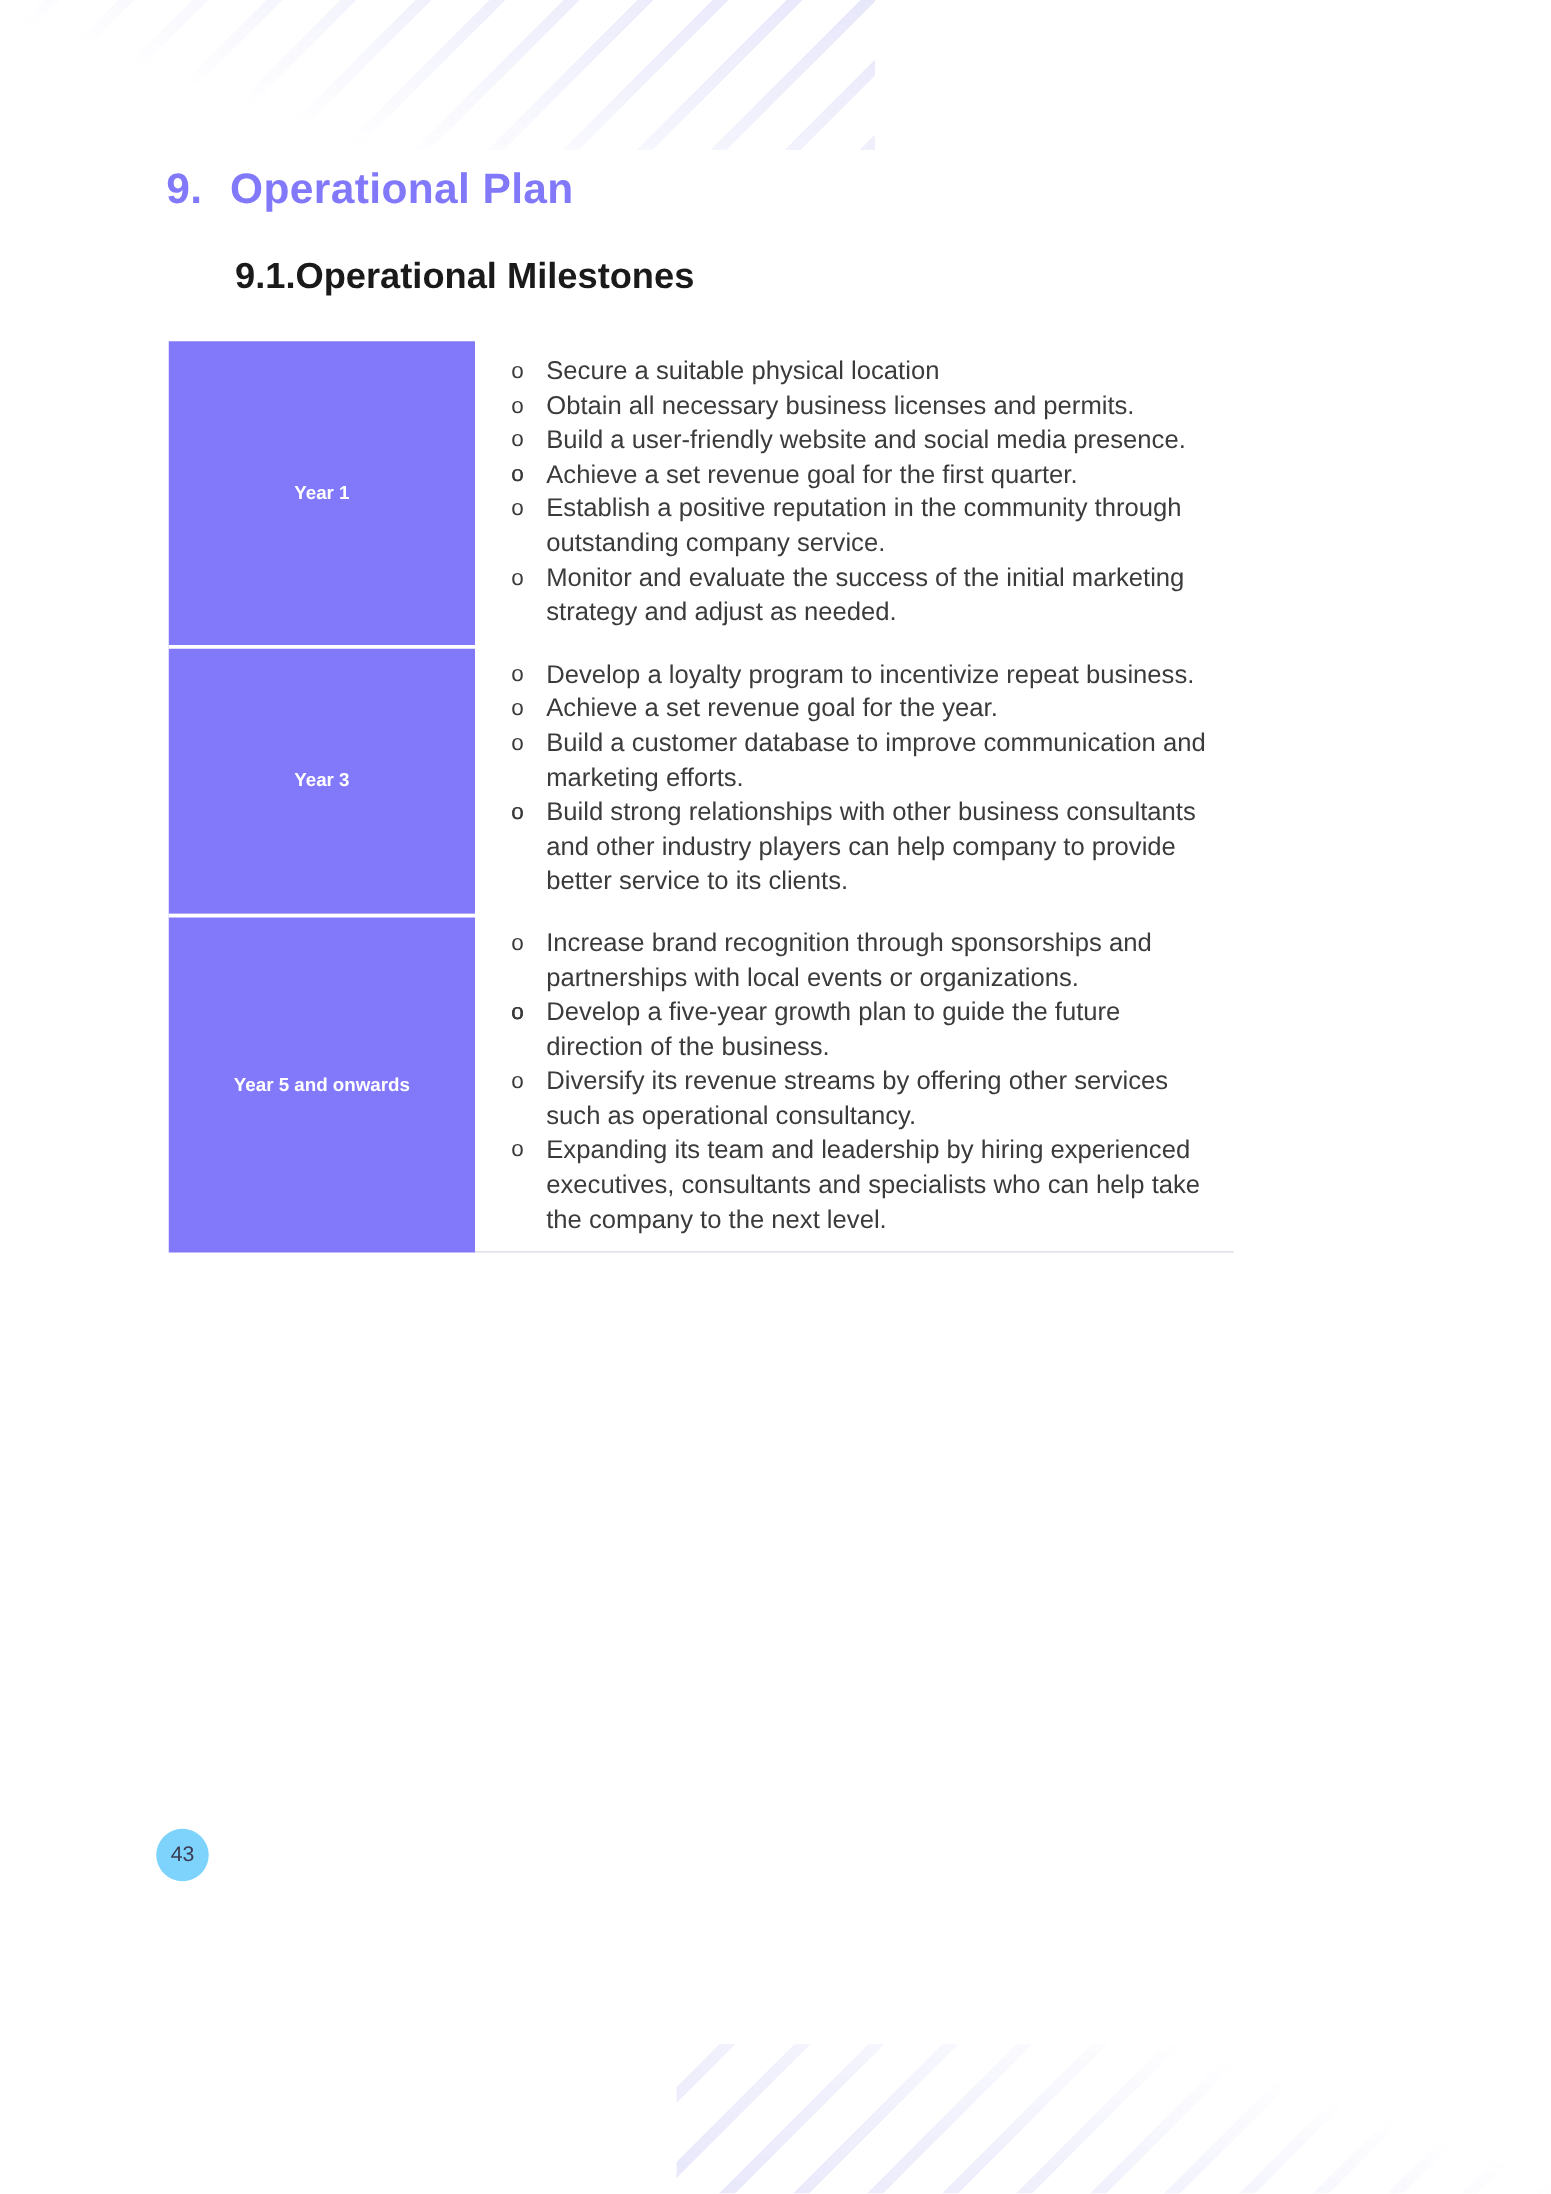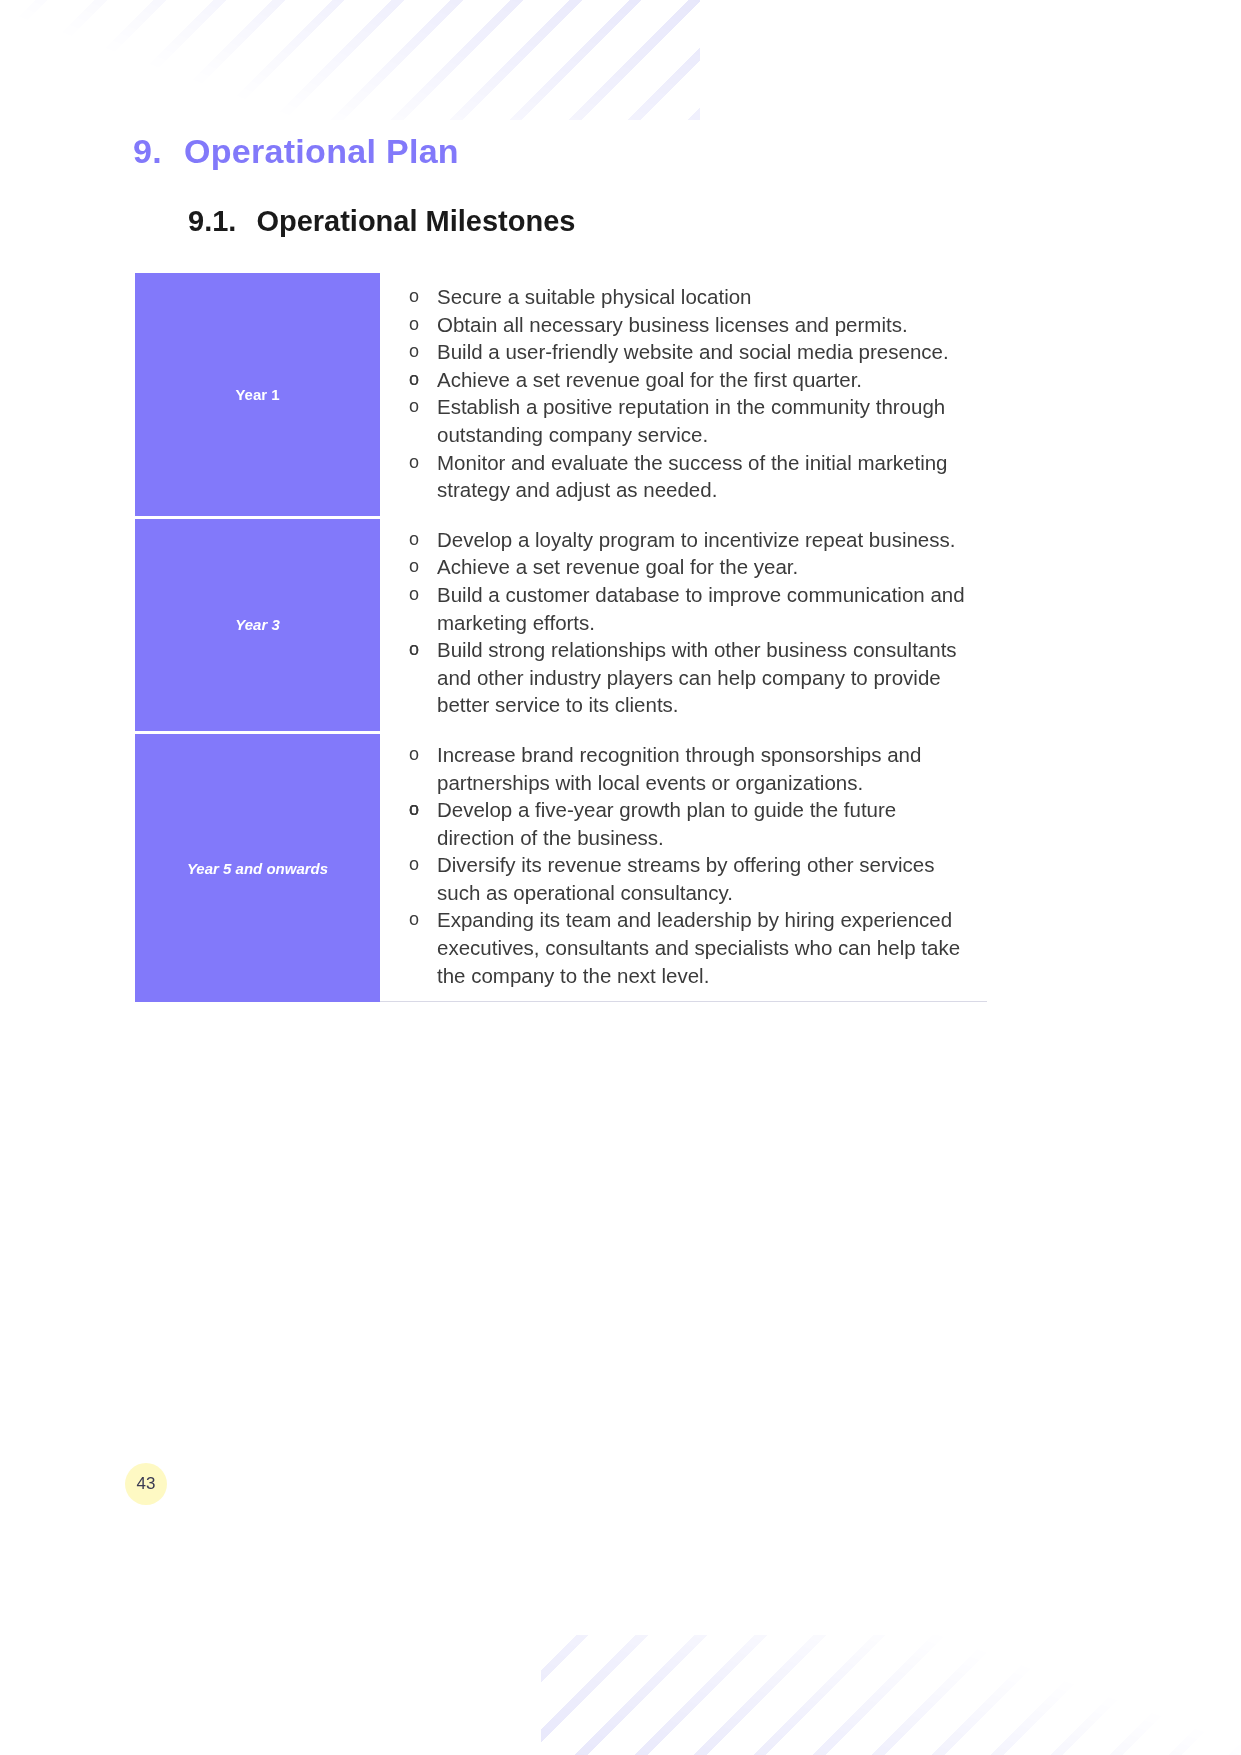--- a/index.html
+++ b/index.html
@@ -73,21 +73,20 @@
     left: 188px;
     top: 205px;
     color: #1a1a1a;
     font-size: 29px;
     font-weight: bold;
     white-space: nowrap;
     display: flex;
     align-items: baseline;
   }
   .section-num {
-    margin-right: 20px;
   }
 
   
   .table {
     position: absolute;
     left: 135px;
     top: 273px;
     width: 852px;
     border-collapse: separate;
     border-spacing: 0;
@@ -105,21 +104,20 @@
     font-weight: bold;
     display: flex;
     align-items: center;
     justify-content: center;
     text-align: center;
     box-sizing: border-box;
     padding: 6px 8px;
   }
   .row + .row .year-cell {
     border-top: 3px solid #ffffff;
-    font-style: italic;
   }
   .items-cell {
     flex: 1 1 auto;
     padding: 10px 0 12px 0;
     box-sizing: border-box;
   }
   .row:last-child .items-cell {
     border-bottom: 1px solid #d9d9e6;
   }
 
@@ -147,21 +145,21 @@
   }
 
   
   .page-badge {
     position: absolute;
     left: 125px;
     top: 1463px;
     width: 42px;
     height: 42px;
     border-radius: 50%;
-    background: #fef9c3;
+    background: #7dd3fc;
     color: #3a3a52;
     font-size: 17px;
     font-weight: normal;
     display: flex;
     align-items: center;
     justify-content: center;
   }
 </style>
 </head>
 <body>

